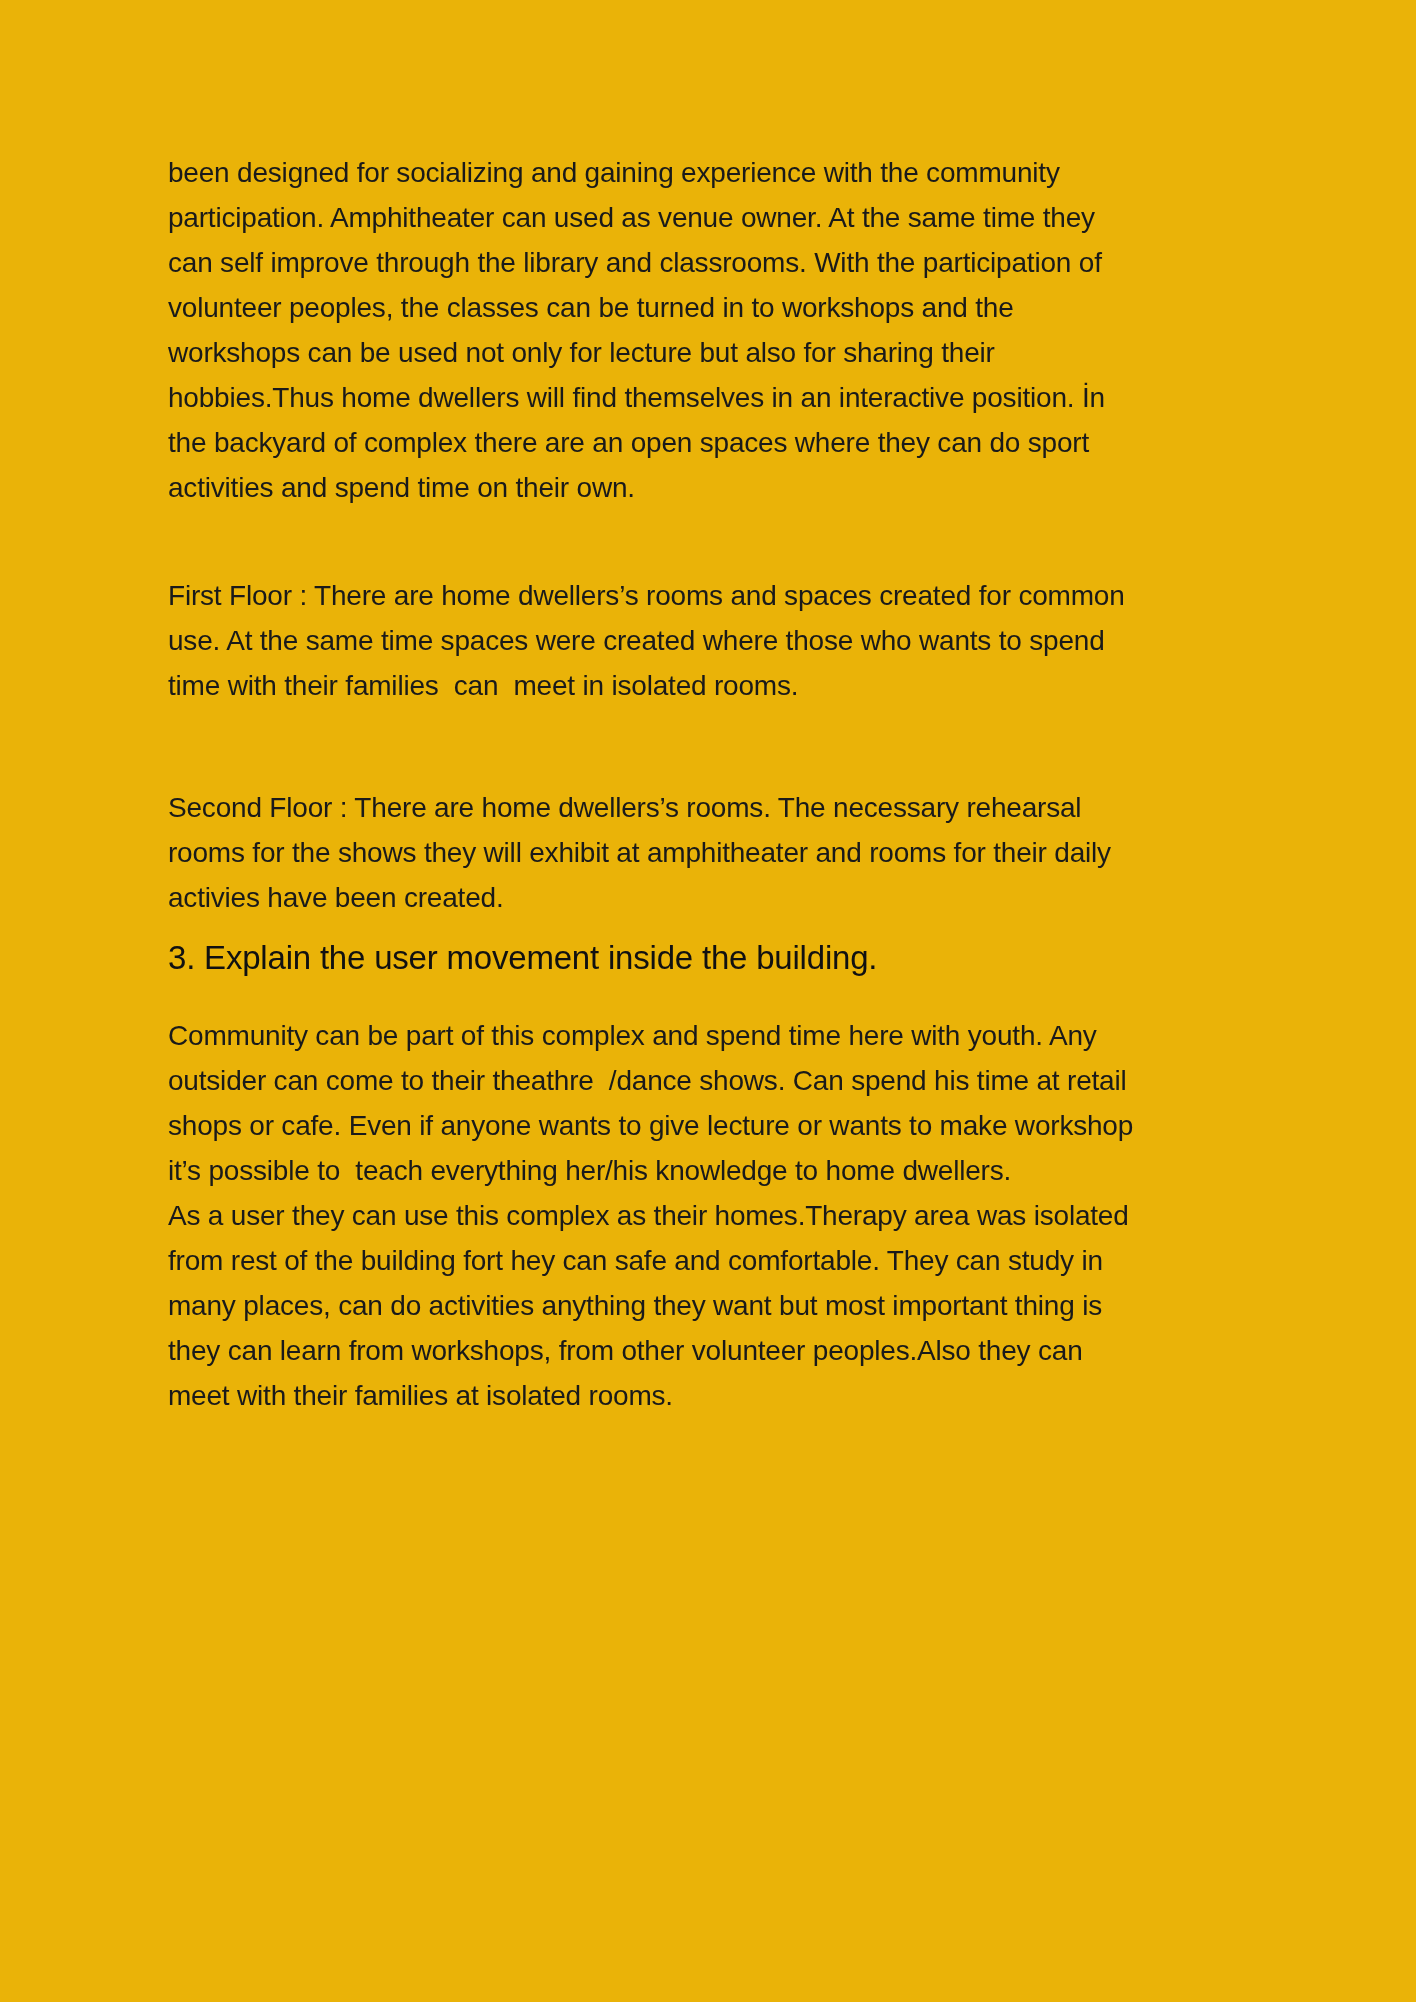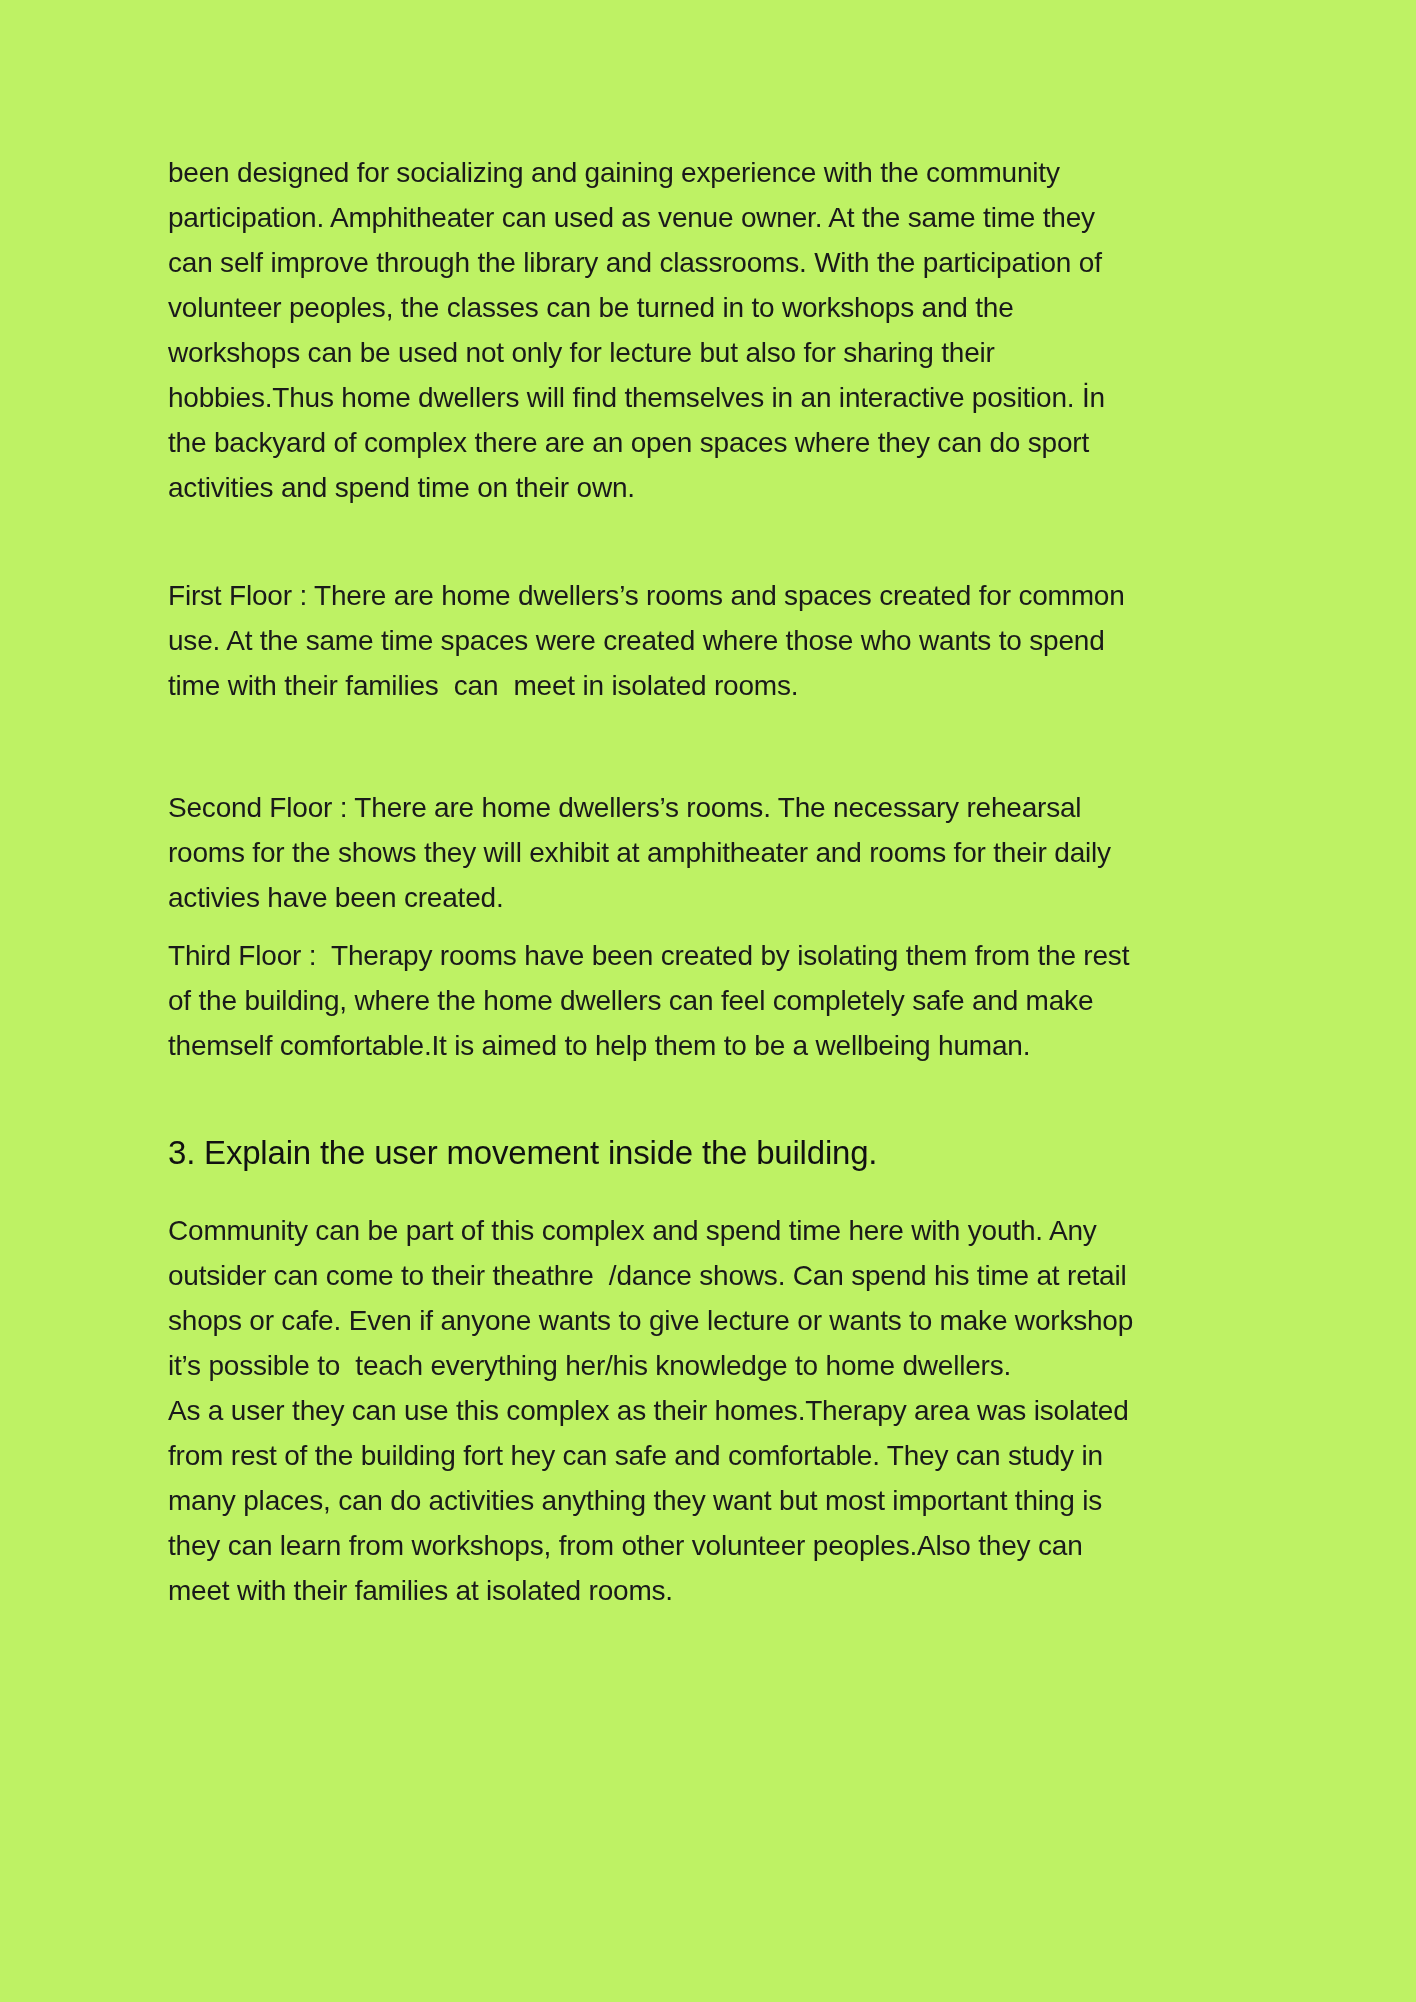--- a/index.html
+++ b/index.html
@@ -4,21 +4,21 @@
 <style>
   html, body {
     margin: 0;
     padding: 0;
     background: #ffffff;
   }
   .page {
     position: relative;
     width: 1416px;
     height: 2002px;
-    background: #bef264;
+    background: #eab308;
     overflow: hidden;
     font-family: "Liberation Sans", sans-serif;
     color: #1a1a1a;
   }
   .content {
     position: absolute;
     top: 150px;
     left: 168px;
     width: 1120px;
   }
@@ -60,23 +60,20 @@
 activities and spend time on their own.</p>
 
     <p class="para gap-after-first">First Floor : There are home dwellers’s rooms and spaces created for common
 use. At the same time spaces were created where those who wants to spend
 time with their families  can  meet in isolated rooms.</p>
 
     <p class="para gap-after-second">Second Floor : There are home dwellers’s rooms. The necessary rehearsal
 rooms for the shows they will exhibit at amphitheater and rooms for their daily
 activies have been created.</p>
 
-    <p class="para gap-after-third">Third Floor :  Therapy rooms have been created by isolating them from the rest
-of the building, where the home dwellers can feel completely safe and make
-themself comfortable.It is aimed to help them to be a wellbeing human.</p>
 
     <h2 class="heading">3. Explain the user movement inside the building.</h2>
 
     <p class="para gap-after-community">Community can be part of this complex and spend time here with youth. Any
 outsider can come to their theathre  /dance shows. Can spend his time at retail
 shops or cafe. Even if anyone wants to give lecture or wants to make workshop
 it’s possible to  teach everything her/his knowledge to home dwellers.</p>
 
     <p class="para">As a user they can use this complex as their homes.Therapy area was isolated
 from rest of the building fort hey can safe and comfortable. They can study in

